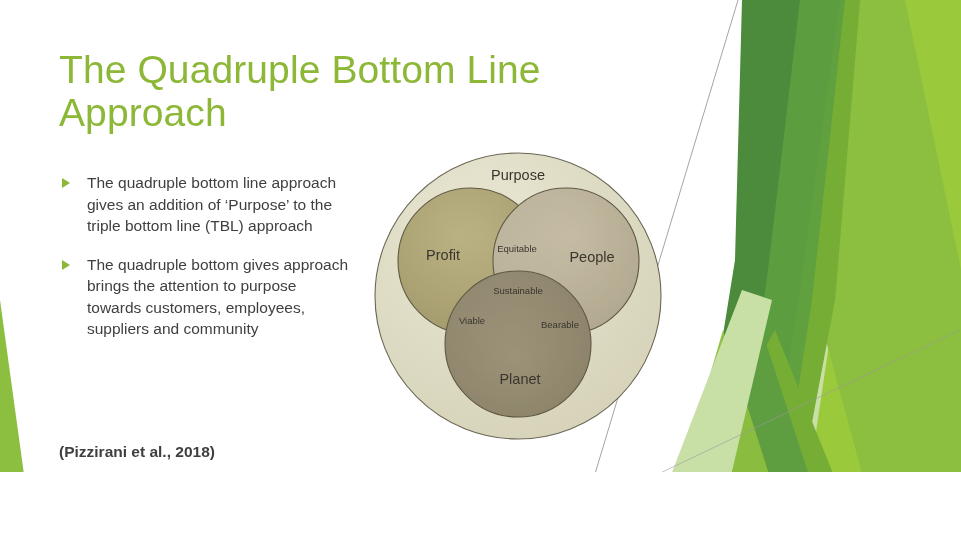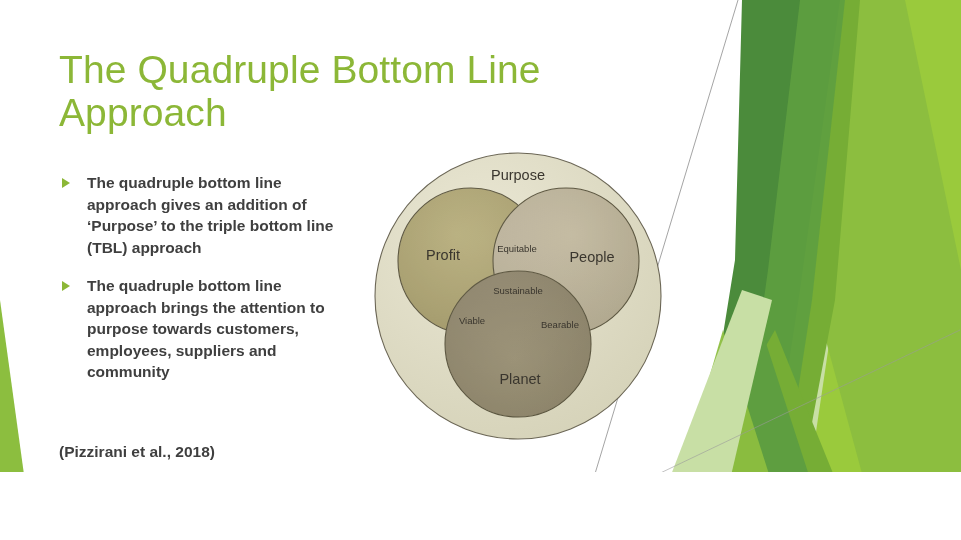--- a/index.html
+++ b/index.html
@@ -33,21 +33,20 @@
     font-weight:400;
     color:#8CB737;
     letter-spacing:0.1px;
   }
 
   
   #body-col {
     position:absolute;
     left:59px; top:172px;
     width:290px;
-    font-weight:bold;
   }
   .bullet {
     position:relative;
     padding-left:28px;
     margin-bottom:17px;
     font-size:15.5px;
     line-height:21.5px;
     color:#3f3f3f;
   }
   .bullet:last-child { margin-bottom:0; }
@@ -125,21 +124,21 @@
 
   <div id="body-col">
 
     <div class="bullet">
       <span class="bullet-marker"></span>
       <span class="bullet-text">The quadruple bottom line approach gives an addition of ‘Purpose’ to the triple bottom line (TBL) approach</span>
     </div>
 
     <div class="bullet">
       <span class="bullet-marker"></span>
-      <span class="bullet-text">The quadruple bottom line approach brings the attention to purpose towards customers, employees, suppliers and community</span>
+      <span class="bullet-text">The quadruple bottom gives approach brings the attention to purpose towards customers, employees, suppliers and community</span>
     </div>
 
   </div>
 
   <div id="citation">(Pizzirani et al., 2018)</div>
 
   <svg id="venn" viewBox="0 0 300 300">
     <defs>
       <radialGradient id="gOuter" cx="38%" cy="30%" r="78%">
         <stop offset="0%" stop-color="#eae7d4"></stop>

